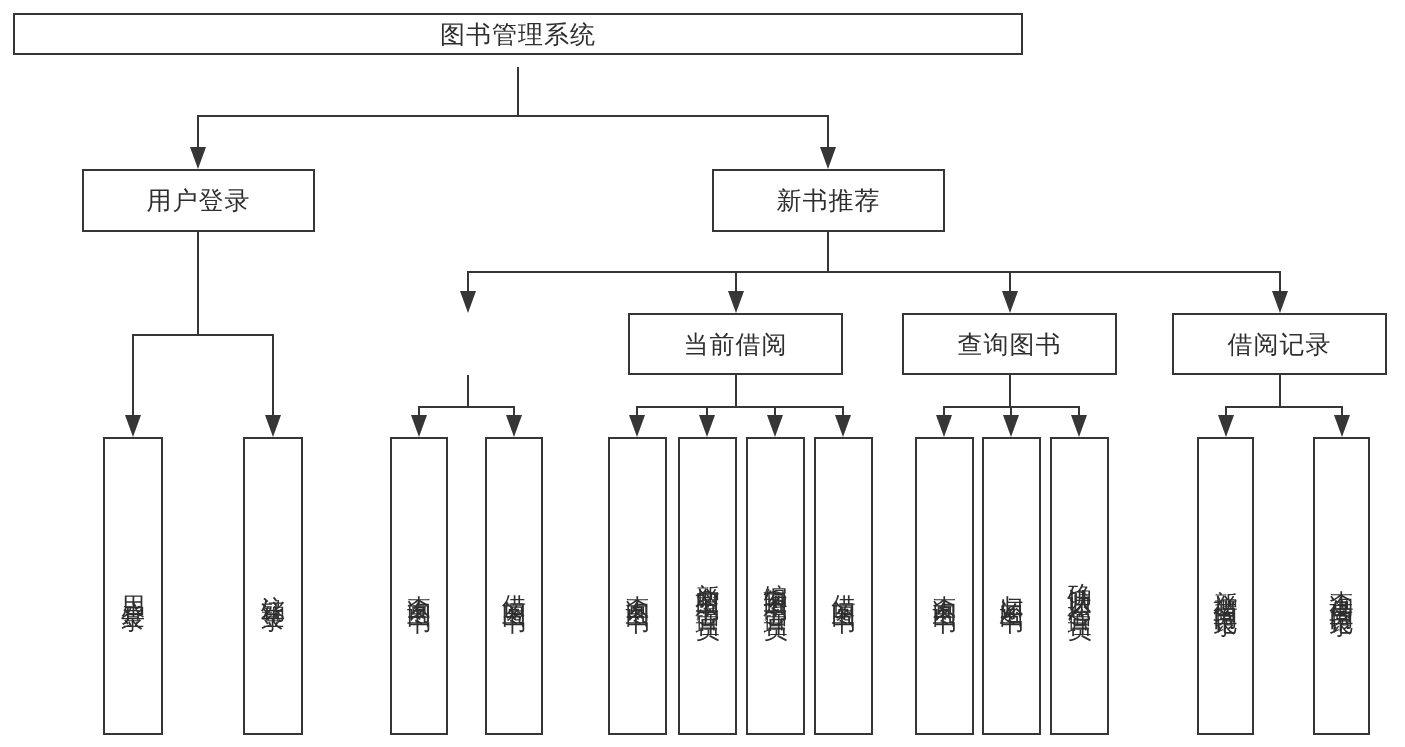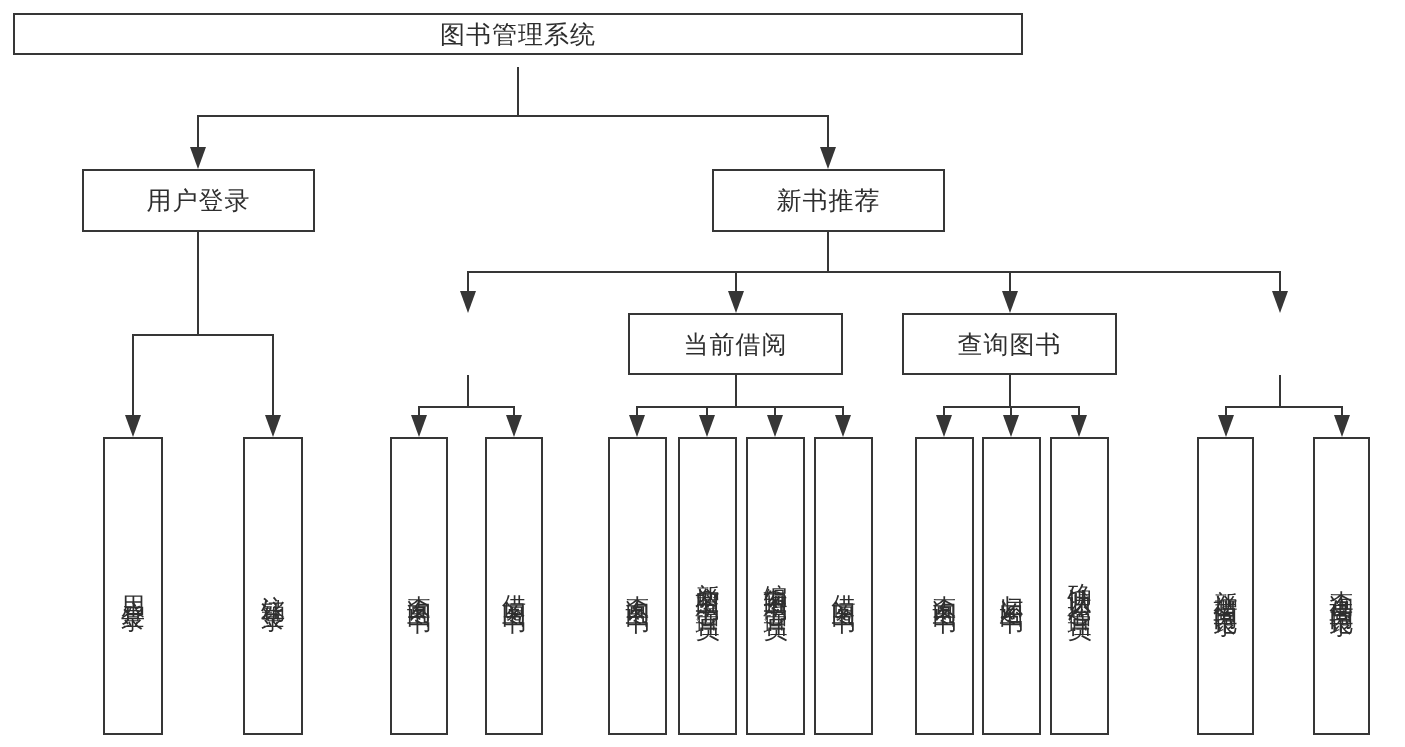--- a/index.html
+++ b/index.html
@@ -35,20 +35,21 @@
 
 <div class="stage">
 
   <div class="node h" style="left:13px;top:13px;width:1010px;height:42px;">图书管理系统</div>
 
   <div class="node h" style="left:82px;top:169px;width:233px;height:63px;">用户登录</div>
   <div class="node h" style="left:712px;top:169px;width:233px;height:63px;">新书推荐</div>
 
   <div class="node h" style="left:628px;top:313px;width:215px;height:62px;">当前借阅</div>
   <div class="node h" style="left:902px;top:313px;width:215px;height:62px;">查询图书</div>
+  <div class="node h" style="left:1172px;top:313px;width:215px;height:62px;">借阅记录</div>
 
   <div class="node v" style="left:103px;top:437px;width:60px;height:298px;">用户登录</div>
   <div class="node v" style="left:243px;top:437px;width:60px;height:298px;">注销登录</div>
 
   <div class="node v" style="left:390px;top:437px;width:58px;height:298px;">查询图书</div>
   <div class="node v" style="left:485px;top:437px;width:58px;height:298px;">借阅图书</div>
 
   <div class="node v" style="left:608px;top:437px;width:59px;height:298px;">查询图书</div>
   <div class="node v" style="left:678px;top:437px;width:59px;height:298px;">新增图书（管理员）</div>
   <div class="node v" style="left:746px;top:437px;width:59px;height:298px;">编辑图书（管理员）</div>

